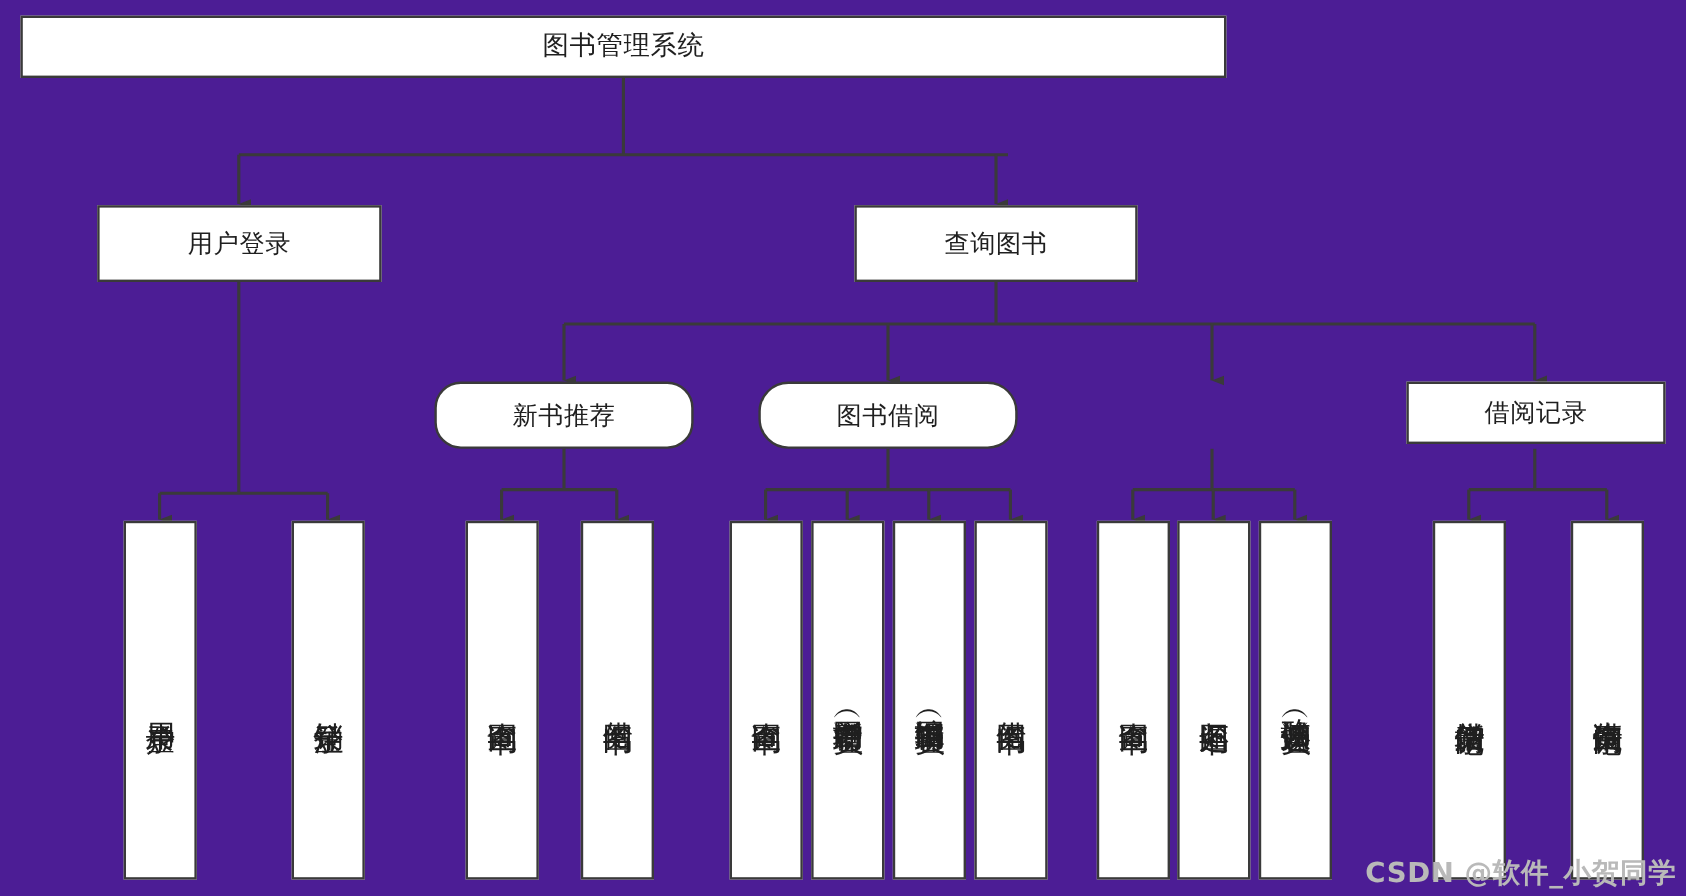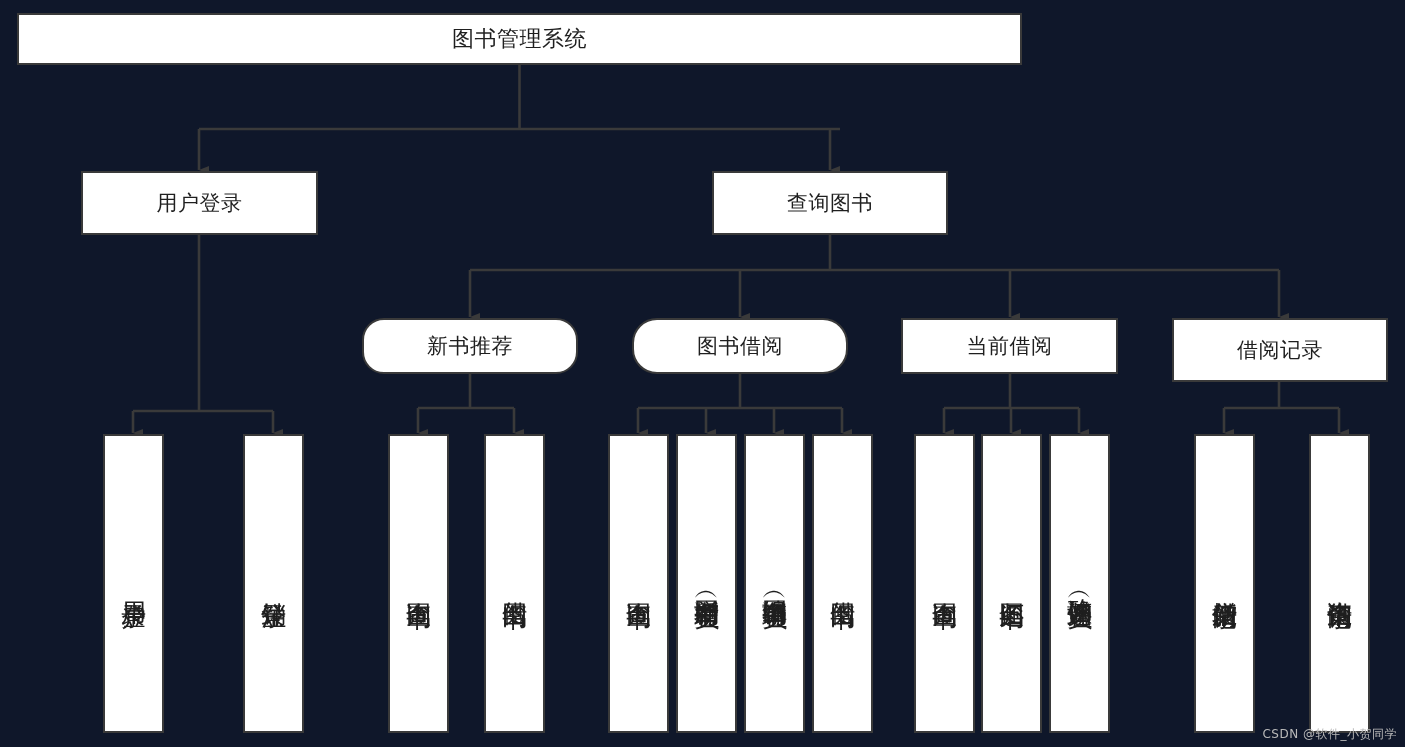--- a/index.html
+++ b/index.html
@@ -5,21 +5,21 @@
 <style>
   html,body{margin:0;padding:0;background:#ffffff;}
   body{
     font-family:"DejaVu Sans","Liberation Sans",sans-serif;
     color:#1a1a1a;
   }
   #stage{
     position:relative;
     width:1405px;
     height:747px;
-    background:#0f172a;
+    background:#4c1d95;
     overflow:hidden;
   }
   #edges{
     position:absolute;
     left:0; top:0;
     width:1405px;
     height:747px;
     pointer-events:none;
   }
   .node{
@@ -55,26 +55,27 @@
     font-size:25px;
     line-height:1.02;
     letter-spacing:1px;
     max-height:284px;
     white-space:nowrap;
   }
   #watermark{
     position:absolute;
     right:8px;
     bottom:4px;
-    font-size:12px;
+    font-size:23px;
     color:#b9b9b9;
     letter-spacing:0.5px;
     z-index:5;
     white-space:nowrap;
     font-family:"DejaVu Sans","Liberation Sans",sans-serif;
+    font-weight:bold;
   }
 </style>
 </head>
 <body>
 
 <div id="stage">
 
   <svg id="edges" viewBox="0 0 1405 747" xmlns="http://www.w3.org/2000/svg">
     <defs>
       <marker id="arrowhead" markerWidth="9" markerHeight="11" refX="4.5" refY="10.4" orient="auto" markerUnits="userSpaceOnUse">
@@ -138,25 +139,22 @@
   </div>
 
   <div class="node horiz" style="left:362px; top:318px; width:216px; height:56px;border-radius:22px;">
     <span class="label">新书推荐</span>
   </div>
 
   <div class="node horiz" style="left:632px; top:318px; width:216px; height:56px;border-radius:25px;">
     <span class="label">图书借阅</span>
   </div>
 
-  <div class="node horiz" style="left:901px; top:318px; width:217px; height:56px;">
-    <span class="label">当前借阅</span>
-  </div>
-
-  <div class="node horiz" style="left:1172px; top:318px; width:216px; height:64px;">
+
+  <div class="node horiz" style="left:1172px; top:318px; width:216px; height:52px;">
     <span class="label">借阅记录</span>
   </div>
 
   <div class="node vert" style="left:103px; top:434px; width:61px; height:299px;">
     <span class="label">用户登录</span>
   </div>
 
   <div class="node vert" style="left:243px; top:434px; width:61px; height:299px;">
     <span class="label">注销登录</span>
   </div>

